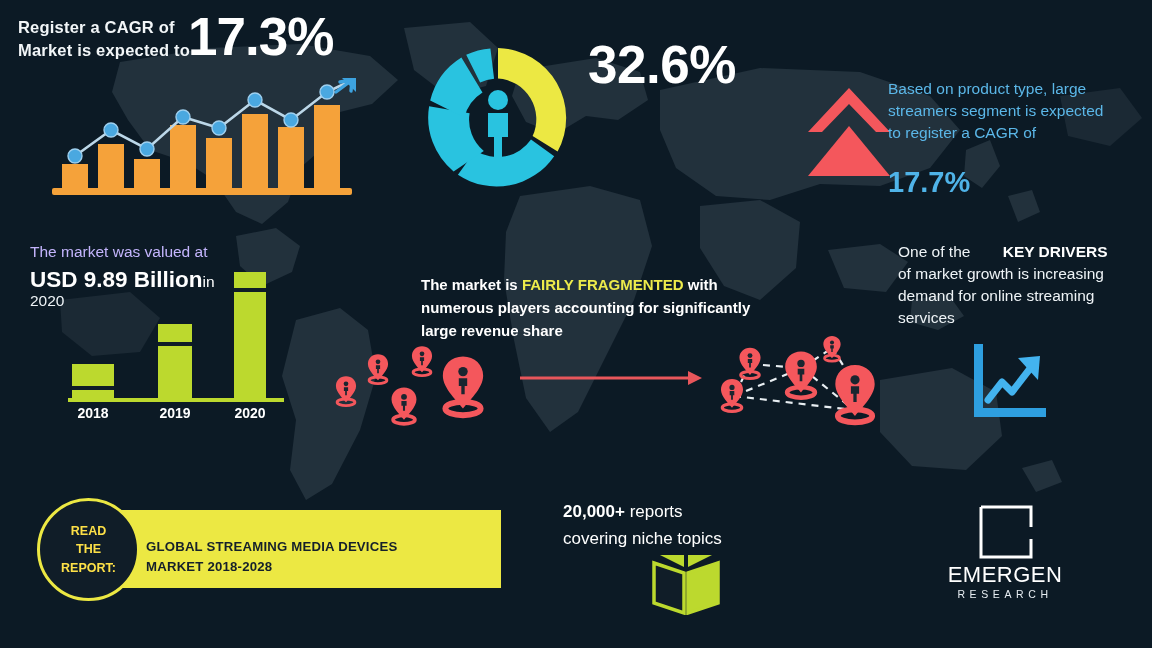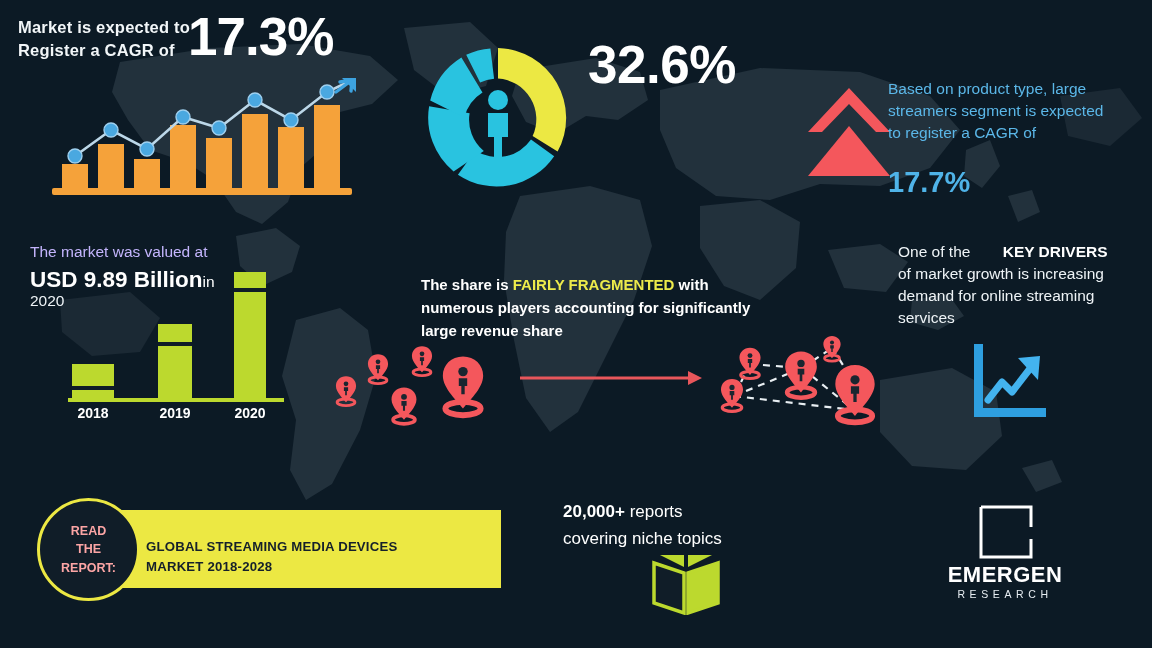--- a/index.html
+++ b/index.html
@@ -62,32 +62,32 @@
   #kd-icon{left:968px;top:342px;width:82px;height:78px;}
 
   
   #banner{left:113px;top:510px;width:388px;height:78px;background:#ece843;}
   #banner-text{left:146px;top:537px;width:340px;font-size:13.2px;font-weight:bold;
       color:#15202b;line-height:1.55;letter-spacing:.2px;}
   #read-circle{left:37px;top:498px;width:103px;height:103px;border-radius:50%;
       background:#101d28;border:3px solid #ece843;box-sizing:border-box;}
   #read-text{left:37px;top:498px;width:103px;height:103px;display:flex;
       align-items:center;justify-content:center;text-align:center;
-      font-size:12.5px;font-weight:bold;color:#fca5a5;line-height:1.45;}
+      font-size:12.5px;font-weight:bold;color:#fde047;line-height:1.45;}
 
   
   #rep1{left:563px;top:502px;font-size:17px;color:#ffffff;}
   #rep1 b{font-weight:bold;}
   #rep2{left:563px;top:529px;font-size:17px;color:#ffffff;}
   #book{left:650px;top:553px;width:72px;height:62px;}
 
   
   #logo-sq{left:979px;top:505px;width:54px;height:54px;}
   #logo-name{left:930px;top:562px;width:150px;text-align:center;font-size:22px;
-      font-weight:bold;color:#ffffff;letter-spacing:.5px;}
+      font-weight:normal;color:#ffffff;letter-spacing:.5px;}
   #logo-sub{left:930px;top:588px;width:150px;text-align:center;font-size:10.5px;
       color:#e7edf2;letter-spacing:4.6px;}
 </style>
 </head>
 <body>
 
 <div id="stage">
 
   <div id="map" class="abs">
     <svg viewBox="0 0 1152 648" preserveAspectRatio="none" aria-hidden="true">
@@ -124,22 +124,22 @@
         <path d="M1008 196 L1032 190 L1040 212 L1018 222 Z"></path>
       </g>
       <g fill="#1b2934">
         <path d="M60 300 L130 292 L160 318 L140 352 L92 356 L62 332 Z"></path>
         <path d="M1060 96 L1120 88 L1142 118 L1110 146 L1068 136 Z"></path>
       </g>
     </svg>
   </div>
 
   <div id="cagr-label" class="abs txt">
+    <div>Register a CAGR of</div>
     <div>Market is expected to</div>
-    <div>Register a CAGR of</div>
   </div>
   <div id="cagr-value" class="abs txt">17.3%</div>
 
   <div id="orange-chart" class="abs">
     <svg viewBox="0 0 310 118" width="310" height="118">
       <g>
         <rect x="14" y="86" width="26" height="24" fill="#f5a23a"></rect>
         <rect x="50" y="66" width="26" height="44" fill="#f5a23a"></rect>
         <rect x="86" y="81" width="26" height="29" fill="#f5a23a"></rect>
         <rect x="122" y="47" width="26" height="63" fill="#f5a23a"></rect>
@@ -211,21 +211,21 @@
       <rect x="10" y="136" width="216" height="4" fill="#bcd92e"></rect>
       <g fill="#ffffff" font-family="Liberation Sans, sans-serif" font-size="14" font-weight="bold" text-anchor="middle">
         <text x="35" y="156">2018</text>
         <text x="117" y="156">2019</text>
         <text x="192" y="156">2020</text>
       </g>
     </svg>
   </div>
 
   <div id="frag" class="abs">
-    <span>The share is </span><span class="hl">FAIRLY FRAGMENTED</span><span> with numerous players accounting for significantly large revenue share</span>
+    <span>The market is </span><span class="hl">FAIRLY FRAGMENTED</span><span> with numerous players accounting for significantly large revenue share</span>
   </div>
 
   <div id="pins" class="abs">
     <svg viewBox="0 0 570 110" width="570" height="110">
       <defs>
         <g id="pin">
           <ellipse cx="0" cy="34" rx="21" ry="8" fill="none" stroke="#f4575c" stroke-width="7"></ellipse>
           <path d="M0 -28 C14 -28 24 -18 24 -5 C24 10 6 26 0 34 C-6 26 -24 10 -24 -5
                    C-24 -18 -14 -28 0 -28 Z" fill="#f4575c"></path>
           <circle cx="0" cy="-10" r="5.6" fill="#1a2630"></circle>

